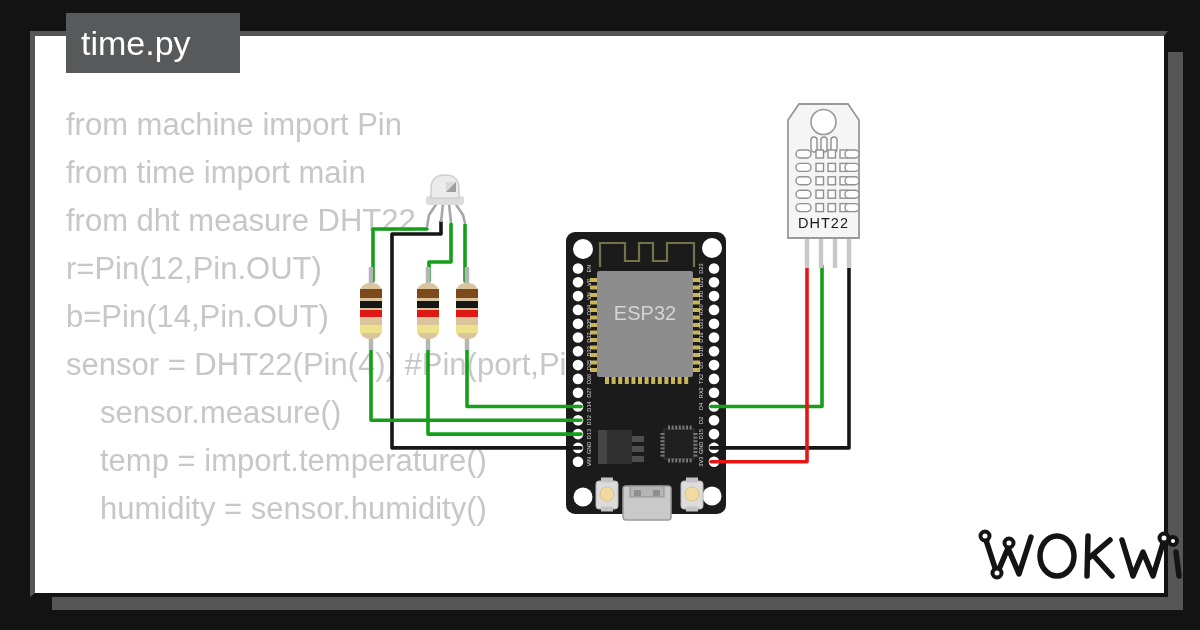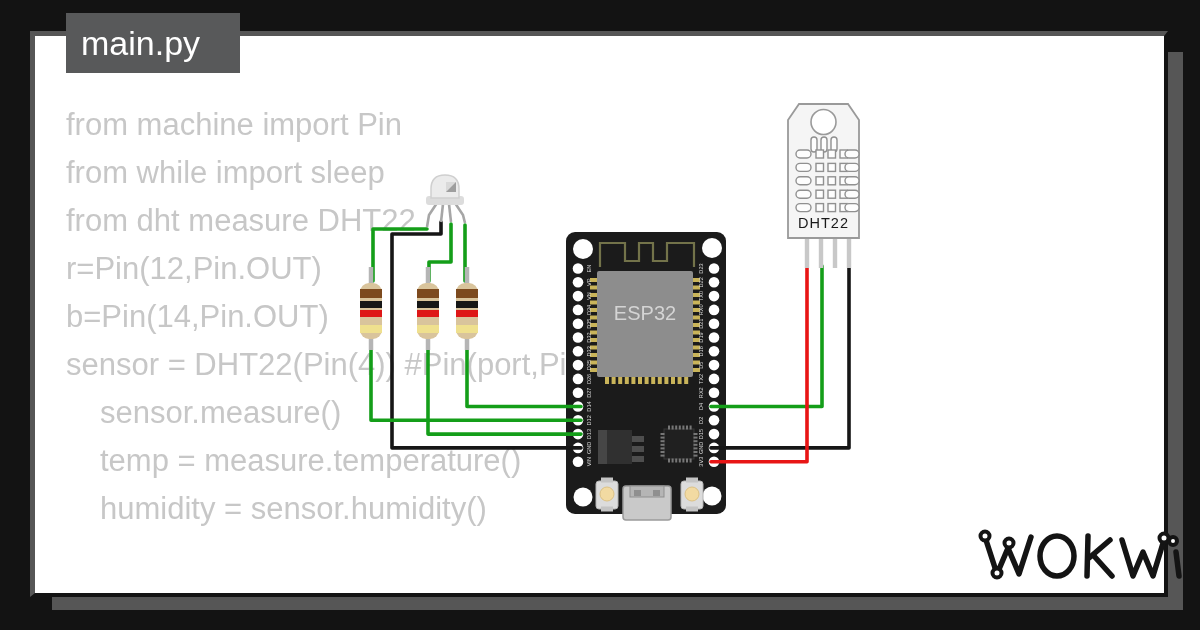--- a/index.html
+++ b/index.html
@@ -32,33 +32,33 @@
   .logo-ring{fill:#ffffff;stroke:var(--logo,#141414);stroke-width:4;}
 </style>
 </head>
 <body>
 
 <div id="shadow"></div>
 
 <div id="card">
   <div id="code">
       <div class="code-line" style="padding-left: 0px;">from machine import Pin</div>
-      <div class="code-line" style="padding-left: 0px;">from while import sleep</div>
+      <div class="code-line" style="padding-left: 0px;">from time import main</div>
       <div class="code-line" style="padding-left: 0px;">from dht measure DHT22</div>
       <div class="code-line" style="padding-left: 0px;">r=Pin(12,Pin.OUT)</div>
       <div class="code-line" style="padding-left: 0px;">b=Pin(14,Pin.OUT)</div>
       <div class="code-line" style="padding-left: 0px;">sensor = DHT22(Pin(4)) #Pin(port,Pin.OUT)</div>
       <div class="code-line" style="padding-left: 34px;">sensor.measure()</div>
-      <div class="code-line" style="padding-left: 34px;">temp = measure.temperature()</div>
+      <div class="code-line" style="padding-left: 34px;">temp = import.temperature()</div>
       <div class="code-line" style="padding-left: 34px;">humidity = sensor.humidity()</div>
     </div>
 </div>
 
 <div id="tab">
-  <span>main.py</span>
+  <span>time.py</span>
 </div>
 
 <svg id="overlay" viewBox="0 0 1200 630">
 
   <g>
     <rect x="566" y="232" width="160" height="282" rx="9" fill="var(--board)"></rect>
     <circle cx="583" cy="249" r="10" fill="#fff"></circle>
     <circle cx="712" cy="248" r="10" fill="#fff"></circle>
     <circle cx="583" cy="497" r="9.5" fill="#fff"></circle>
     <circle cx="712" cy="496" r="9.5" fill="#fff"></circle>

